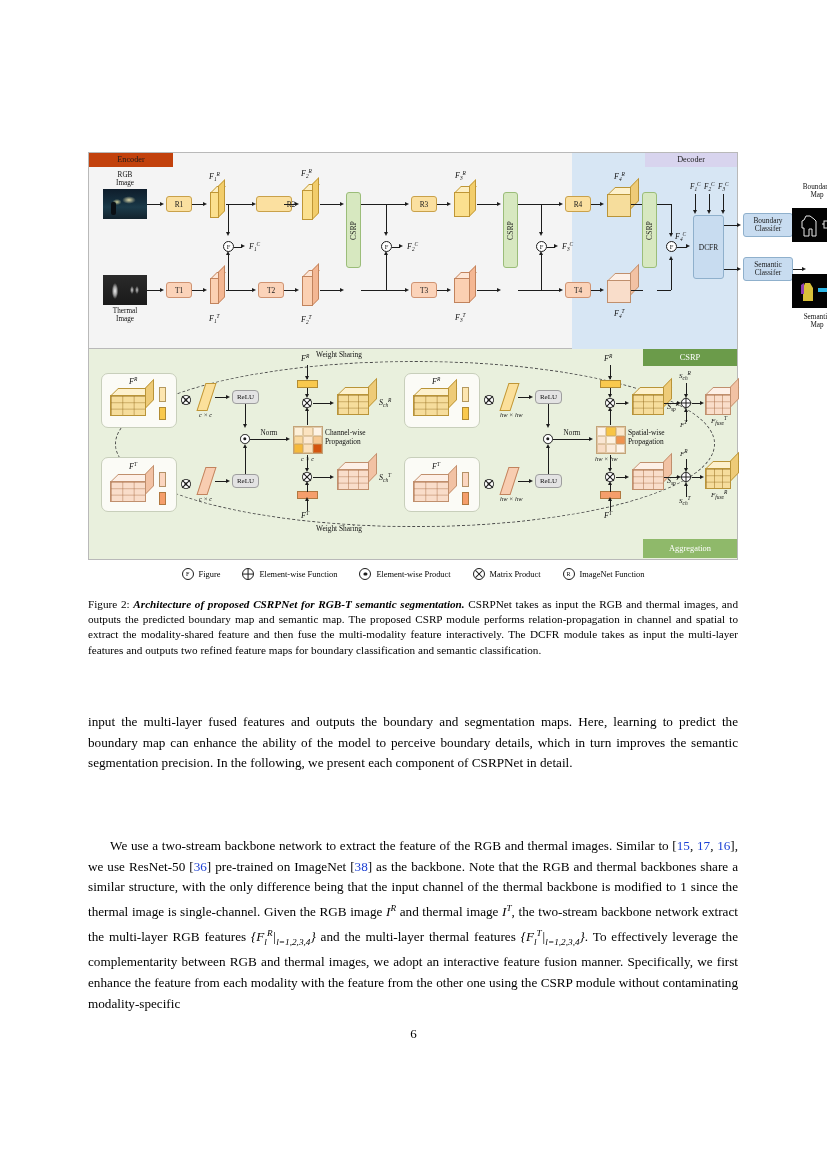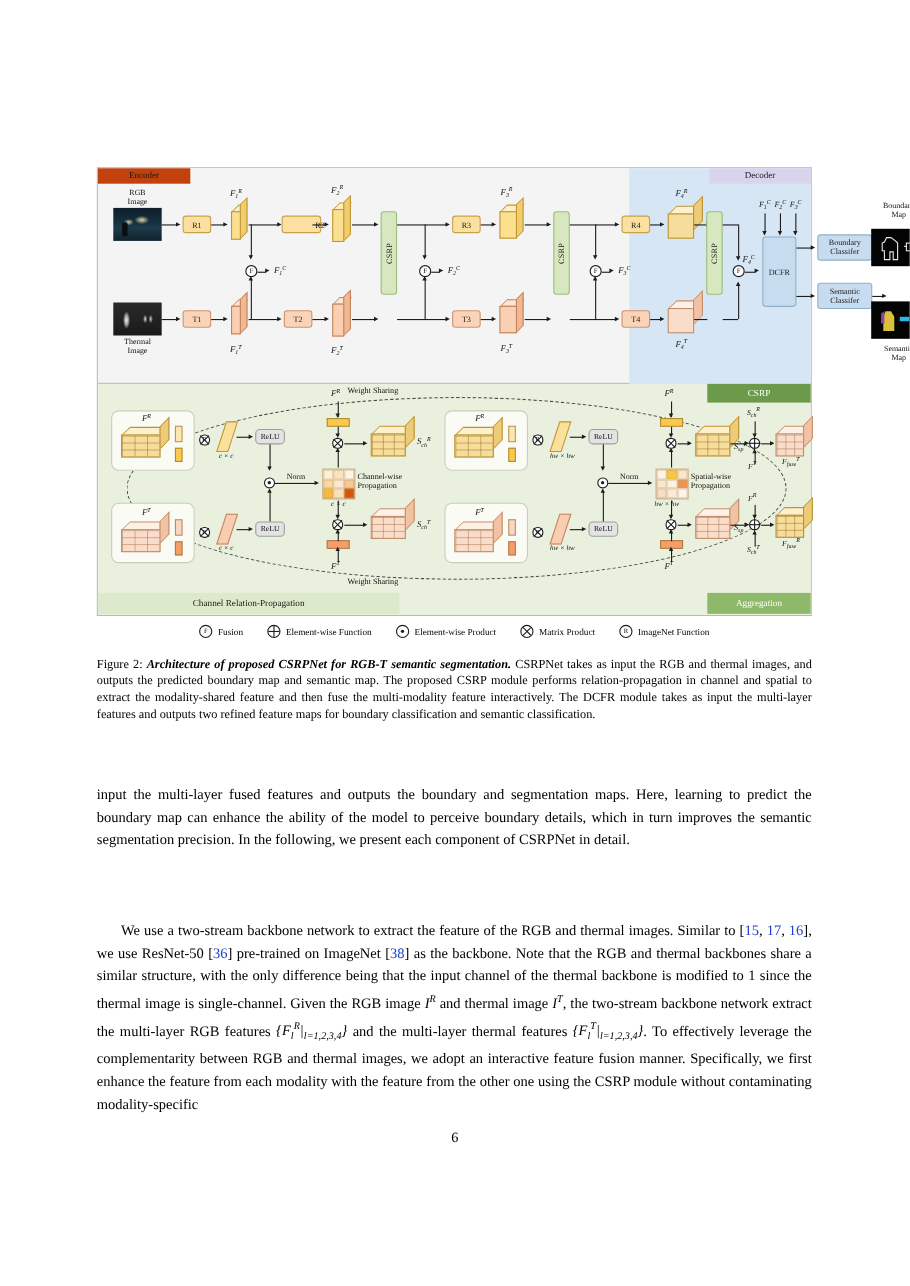--- a/index.html
+++ b/index.html
@@ -869,29 +869,28 @@
       <div class="mathlbl" style="left:590px;top:146px;font-size:7px;">S<sub>ch</sub><sup>T</sup></div>
       <div class="ln lnh" style="left:603px;top:128px;width:10px;"></div>
       <div class="arrow-r" style="left:611px;top:125.5px;"></div>
       <div class="cube cube-y" style="left:616px;top:112px;width:26px;height:28px;">
         <div class="ctop"></div>
         <div class="cside"></div>
         <div class="cface grid-y"></div>
       </div>
       <div class="mathlbl" style="left:622px;top:140px;font-size:7px;">F<sub>fuse</sub><sup>R</sup></div>
 
-      <div class="band band-a" style="left:0;top:190px;width:274px;">Channel Relation-Propagation</div>
       <div class="band band-c" style="left:554px;top:190px;width:94px;color:#fff;">Aggregation</div>
     </div>
   </div>
 
   <div class="legend">
     <div class="legend-item">
       <span class="lg-ico">F</span>
-      <span>Fusion</span>
+      <span>Figure</span>
     </div>
     <div class="legend-item">
       <span class="lg-ico plus"></span>
       <span>Element-wise Function</span>
     </div>
     <div class="legend-item">
       <span class="lg-ico dot"></span>
       <span>Element-wise Product</span>
     </div>
     <div class="legend-item">

